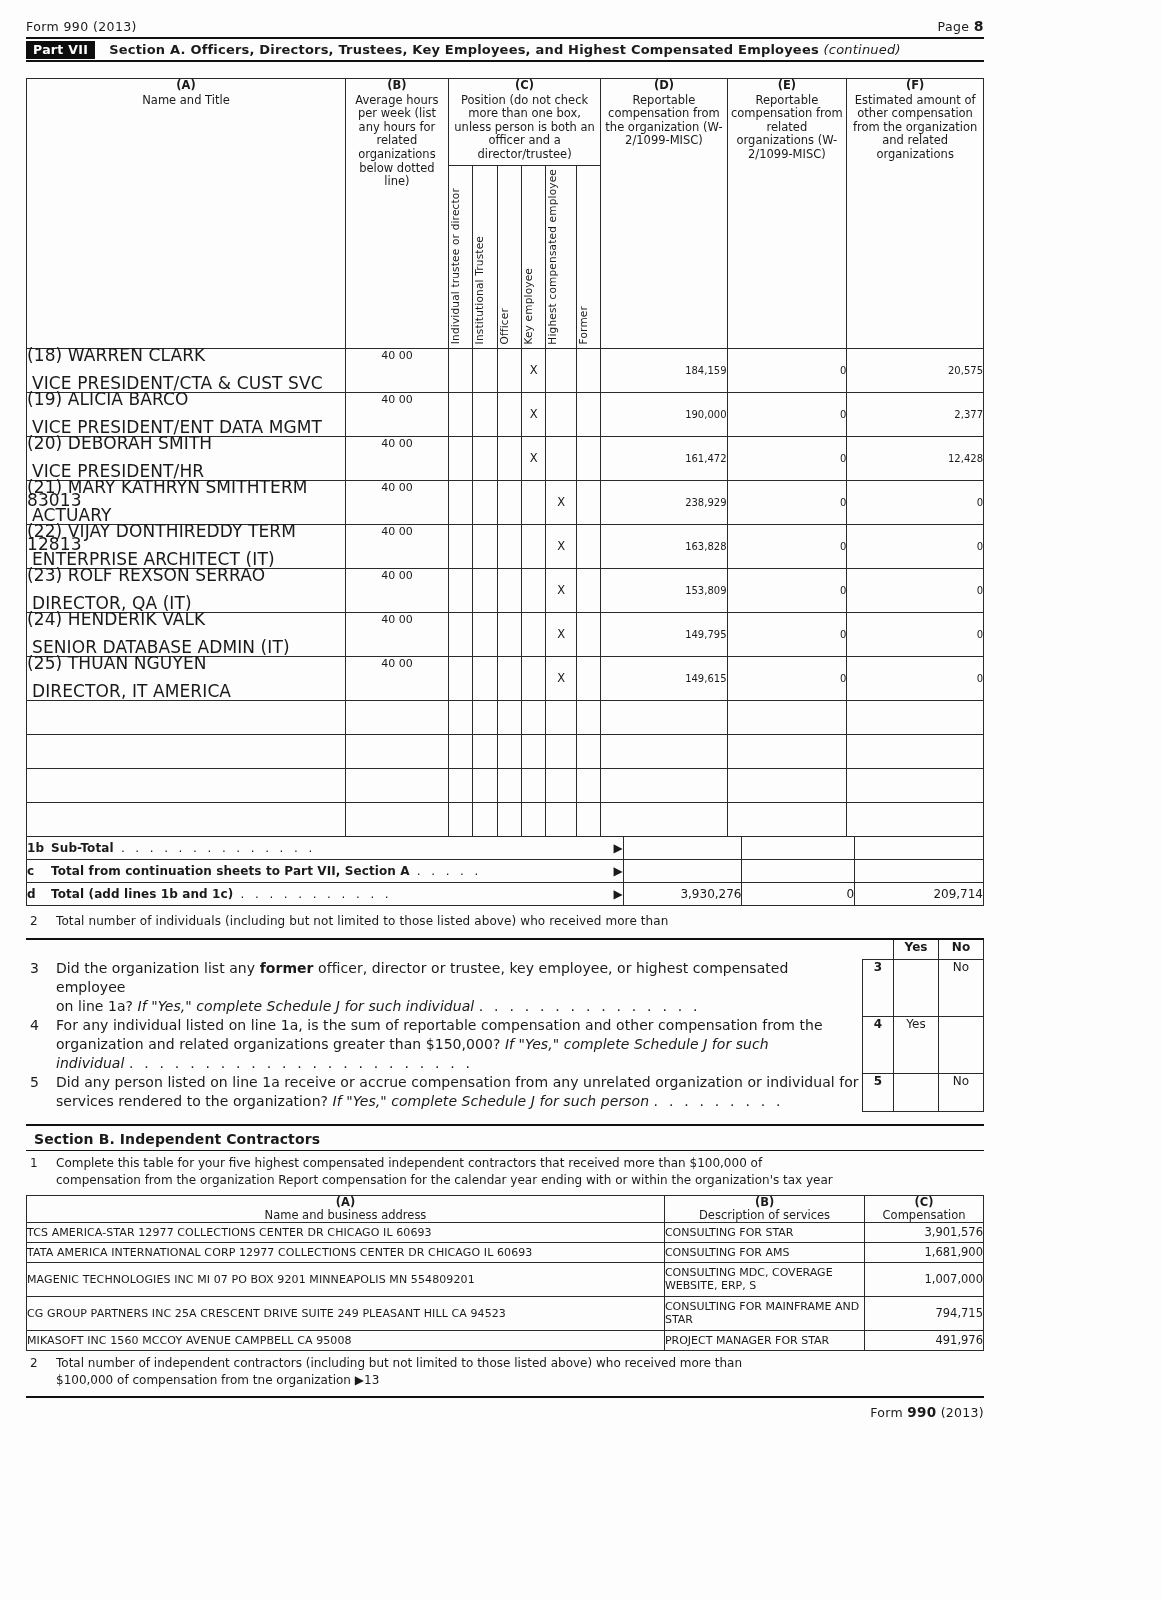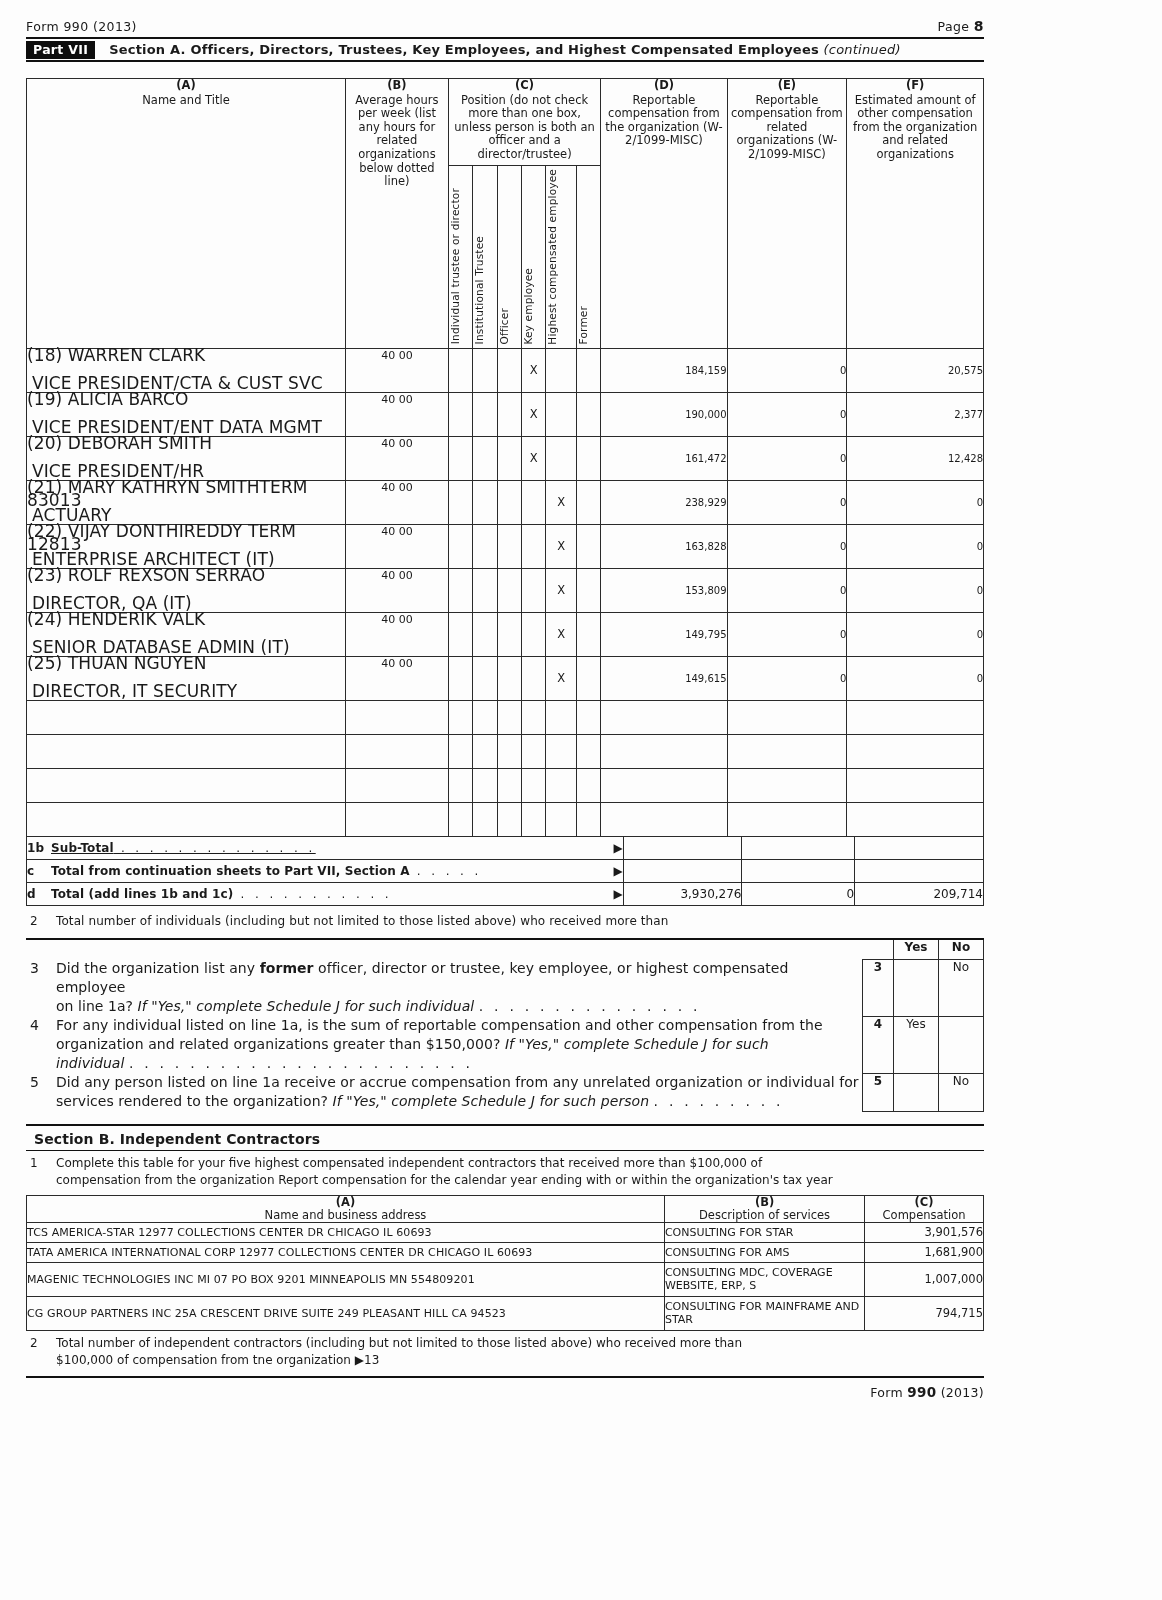--- a/index.html
+++ b/index.html
@@ -363,21 +363,21 @@
             <td class="xmark ckc"></td>
             <td class="xmark ckw"><span>X</span></td>
             <td class="xmark ckc"></td>
             <td class="money colD">149,795</td>
             <td class="money colE">0</td>
             <td class="money colF">0</td>
           </tr>
           <tr class="datarow">
             <td class="namecell colA">
               <span class="nm">(25) THUAN NGUYEN</span>
-              <span class="ttl">DIRECTOR, IT SECURITY</span>
+              <span class="ttl">DIRECTOR, IT AMERICA</span>
             </td>
             <td class="hrs colB">40 00</td>
             <td class="xmark ckc"></td>
             <td class="xmark ckc"></td>
             <td class="xmark ckc"></td>
             <td class="xmark ckc"></td>
             <td class="xmark ckw"><span>X</span></td>
             <td class="xmark ckc"></td>
             <td class="money colD">149,615</td>
             <td class="money colE">0</td>
@@ -436,21 +436,21 @@
             <td class="colD"></td>
             <td class="colE"></td>
             <td class="colF"></td>
           </tr>
         </tbody>
   </table>
 
   <table class="sub">
     <tbody>
           <tr>
-      <td class="sublabel" style="width:500px;text-decoration:underline;">
+      <td class="sublabel" style="width:500px;">
         <span class="num">1b</span><span>Sub-Total</span><span class="dots">&nbsp;. . . . . . . . . . . . . .</span>
       </td>
       <td class="arrow" style="width:96px;">▶</td>
       <td class="subm colD"></td>
       <td class="subm colE"></td>
       <td class="subm colF"></td>
     </tr>
     <tr>
       <td class="sublabel">
         <span class="num">c</span><span>Total from continuation sheets to Part VII, Section A</span><span class="dots">&nbsp;. . . . .</span>
@@ -553,20 +553,25 @@
           <tr class="crow2">
             <td class="cname cA">MAGENIC TECHNOLOGIES INC MI 07 PO BOX 9201 MINNEAPOLIS MN 554809201</td>
             <td class="cdesc cB">CONSULTING MDC, COVERAGE WEBSITE, ERP, S</td>
             <td class="ccomp cC">1,007,000</td>
           </tr>
           <tr class="crow2">
             <td class="cname cA">CG GROUP PARTNERS INC 25A CRESCENT DRIVE SUITE 249 PLEASANT HILL CA 94523</td>
             <td class="cdesc cB">CONSULTING FOR MAINFRAME AND STAR</td>
             <td class="ccomp cC">794,715</td>
           </tr>
+          <tr class="crow">
+            <td class="cname cA">MIKASOFT INC  1560 MCCOY AVENUE CAMPBELL CA 95008</td>
+            <td class="cdesc cB">PROJECT MANAGER FOR STAR</td>
+            <td class="ccomp cC">491,976</td>
+          </tr>
         </tbody>
   </table>
 
   <div class="last2">
     <div class="n">2</div>
     <div>
       <div>Total number of independent contractors (including but not limited to those listed above) who received more than</div>
       <div>
         <span>$100,000 of compensation from tne organization </span><span>▶</span><span>13</span>
       </div>

